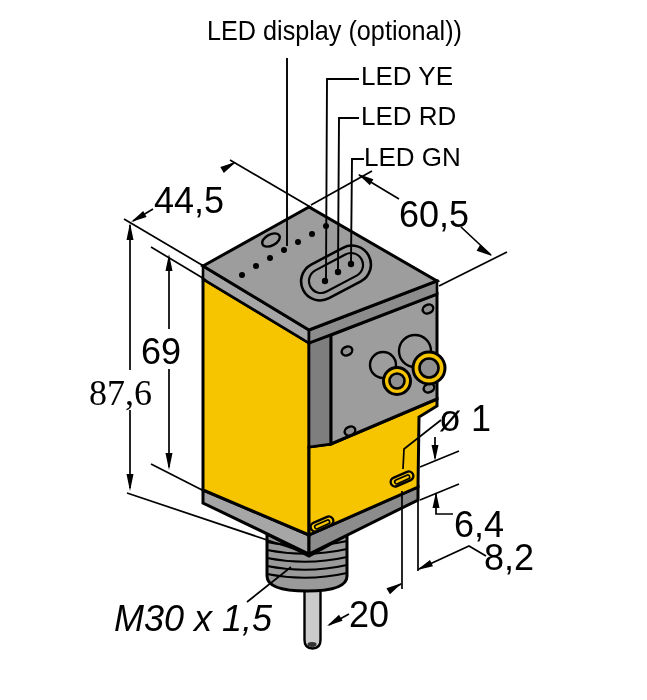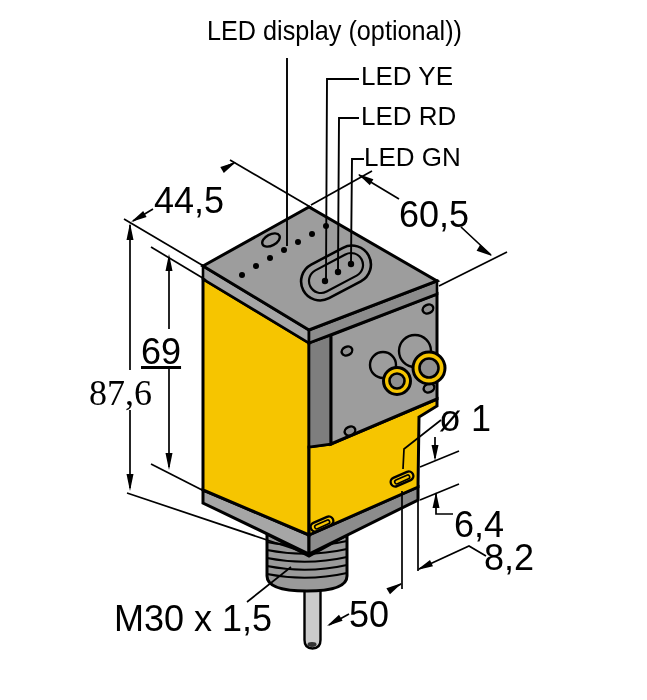--- a/index.html
+++ b/index.html
@@ -140,20 +140,20 @@
   </g>
 </svg>
 
 <div class="lbl lbl-top" style="left:207px;top:17px;">LED display (optional))</div>
 <div class="lbl lbl-sm" style="left:361px;top:63px;">LED YE</div>
 <div class="lbl lbl-sm" style="left:361px;top:103px;">LED RD</div>
 <div class="lbl lbl-sm" style="left:364px;top:144px;">LED GN</div>
 
 <div class="lbl lbl-dim" style="left:154px;top:183px;">44,5</div>
 <div class="lbl lbl-dim" style="left:399px;top:197px;text-align:right;">60,5</div>
-<div class="lbl lbl-dim" style="left:141px;top:334px;text-decoration:underline;">69</div>
+<div class="lbl lbl-dim" style="left:141px;top:334px;">69</div>
 <div class="lbl lbl-dim" style="left:89px;top:375px;font-family:Liberation Serif, serif;">87,6</div>
 <div class="lbl lbl-dim" style="left:439px;top:401px;">ø 1</div>
 <div class="lbl lbl-dim" style="left:454px;top:507px;">6,4</div>
 <div class="lbl lbl-dim" style="left:484px;top:540px;">8,2</div>
-<div class="lbl lbl-dim" style="left:349px;top:597px;">50</div>
-<div class="lbl lbl-dim" style="left:114px;top:601px;">M30 x 1,5</div>
+<div class="lbl lbl-dim" style="left:349px;top:597px;">20</div>
+<div class="lbl lbl-dim" style="left:114px;top:601px;font-style:italic;">M30 x 1,5</div>
 </div>
 
 </body></html>

